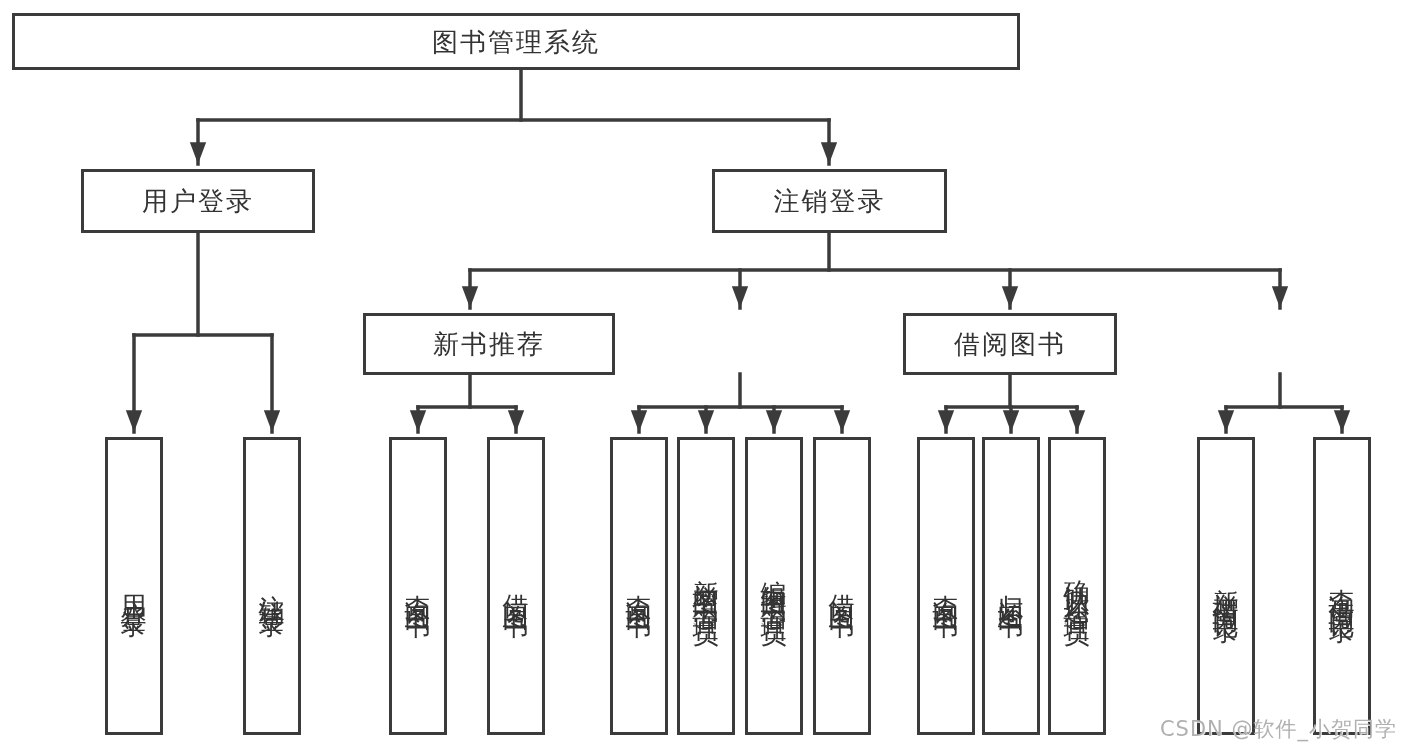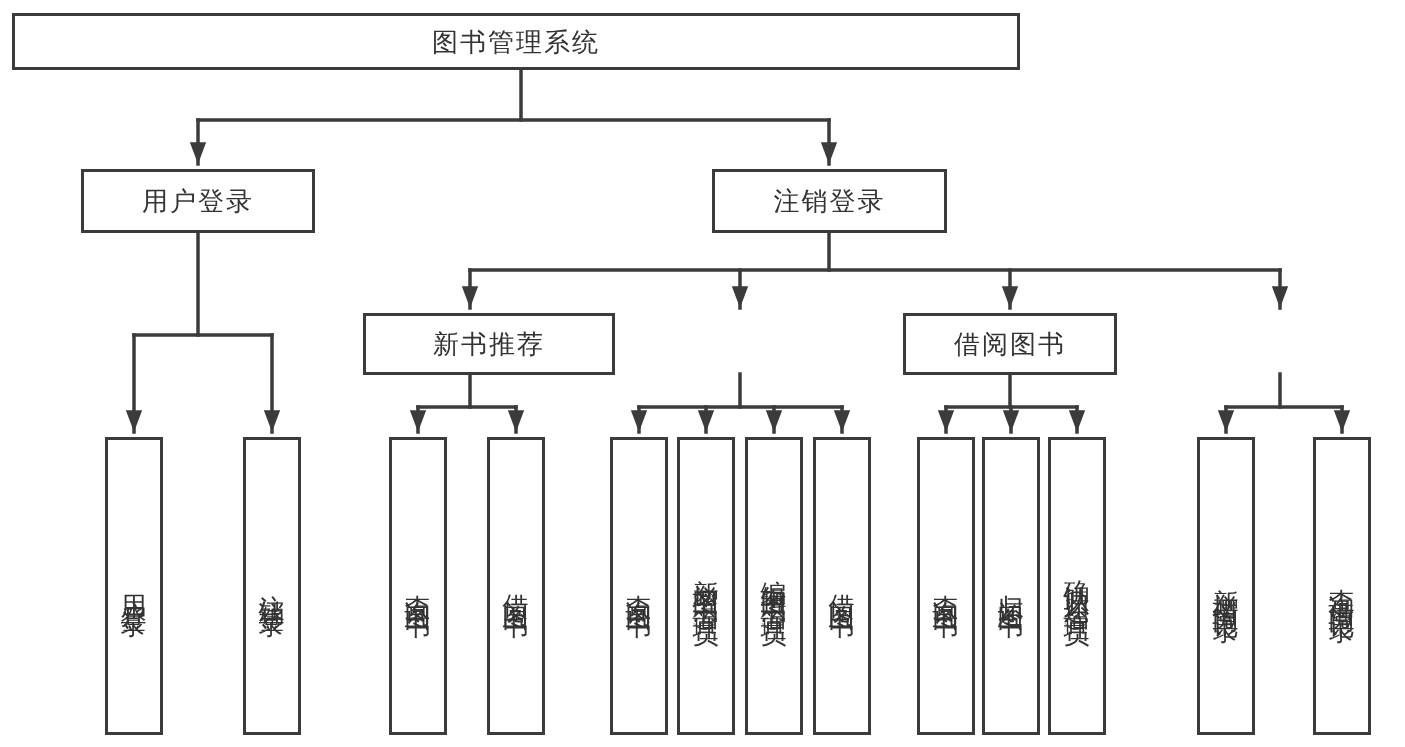--- a/index.html
+++ b/index.html
@@ -185,14 +185,15 @@
     <span>确认归还（管理员）</span>
   </div>
 
   <div class="node v" style="left:1197px;top:437px;width:58px;height:298px">
     <span>新增借阅记录</span>
   </div>
   <div class="node v" style="left:1313px;top:437px;width:58px;height:298px">
     <span>查询借阅记录</span>
   </div>
 
+  <div class="watermark">CSDN @软件_小贺同学</div>
 
 </div>
 
 </body></html>

